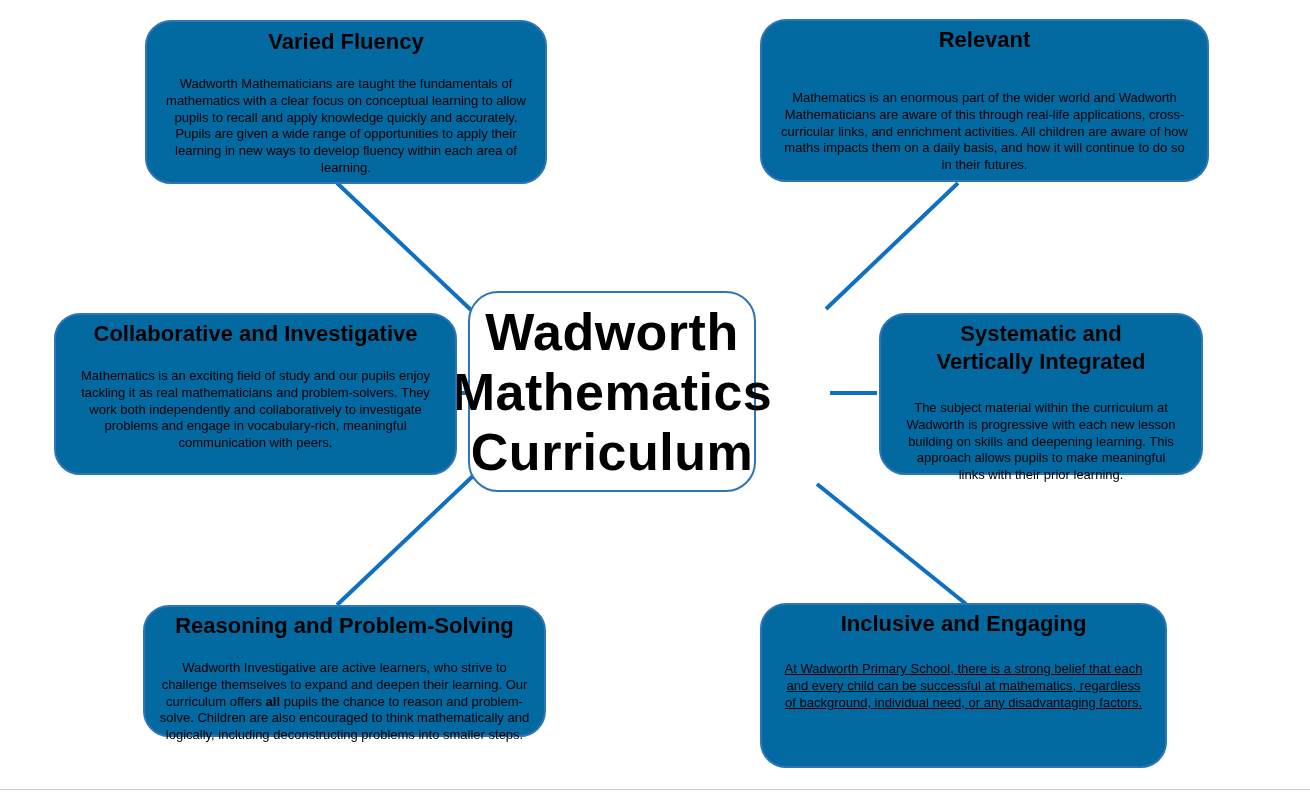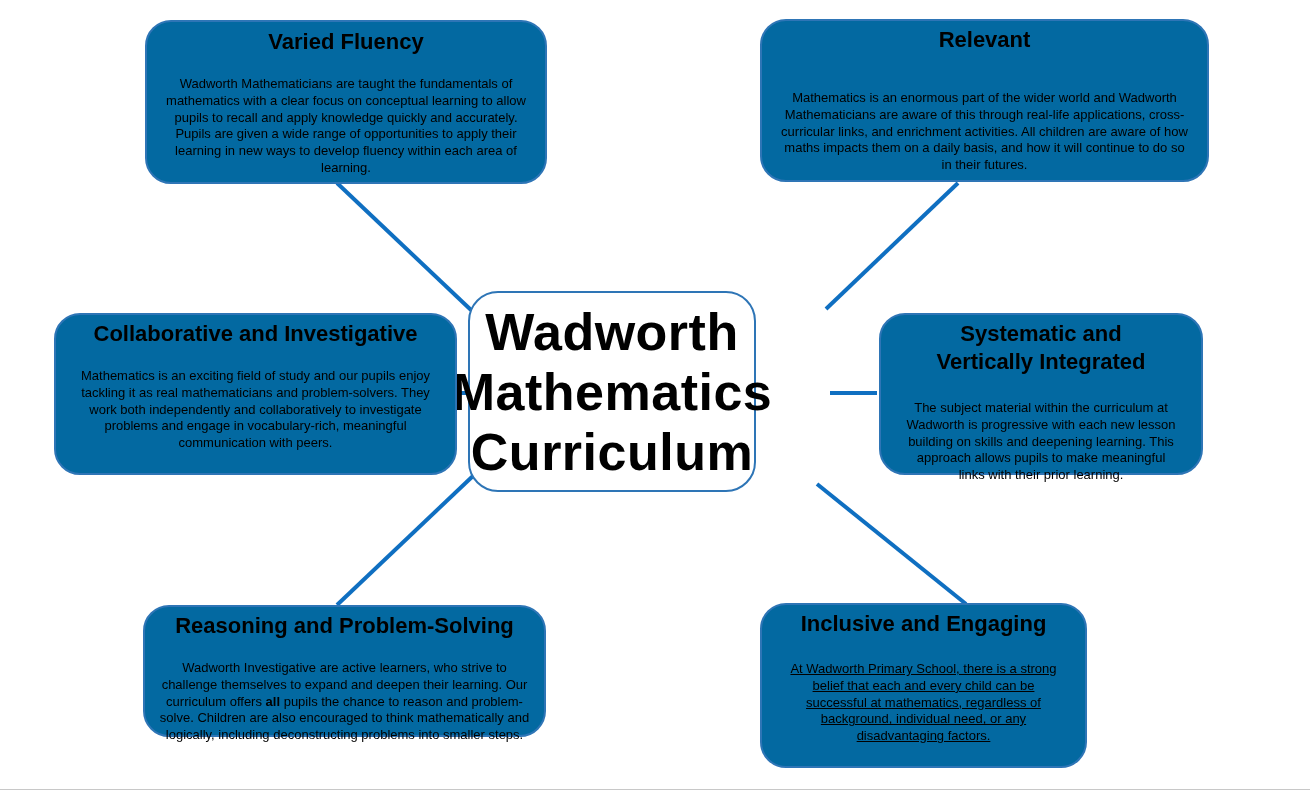--- a/index.html
+++ b/index.html
@@ -53,18 +53,18 @@
 <div class="box" style="left:879px; top:313px; width:324px; height:162px; padding:5px 18px 0;">
   <h2 style="padding:0 30px;">Systematic and Vertically Integrated</h2>
   <p style="margin-top:24px; padding:0 6px;">The subject material within the curriculum at Wadworth is progressive with each new lesson building on skills and deepening learning. This approach allows pupils to make meaningful links with their prior learning.</p>
 </div>
 
 <div class="box" style="left:143px; top:605px; width:403px; height:132px; padding:5px 14px 0;">
   <h2>Reasoning and Problem-Solving</h2>
   <p style="margin-top:20px;"><span>Wadworth Investigative are active learners, who strive to challenge themselves to expand and deepen their learning. Our curriculum offers </span><b>all</b><span> pupils the chance to reason and problem-solve. Children are also encouraged to think mathematically and logically, including deconstructing problems into smaller steps.</span></p>
 </div>
 
-<div class="box" style="left:760px; top:603px; width:327px; height:165px; padding:5px 22px 0;">
+<div class="box" style="left:760px; top:603px; width:407px; height:165px; padding:5px 22px 0;">
   <h2>Inclusive and Engaging</h2>
   <p style="margin-top:23px;text-decoration:underline;">At Wadworth Primary School, there is a strong belief that each and every child can be successful at mathematics, regardless of background, individual need, or any disadvantaging factors.</p>
 </div>
 
 <div class="bottom-rule"></div>
 
 </body></html>

